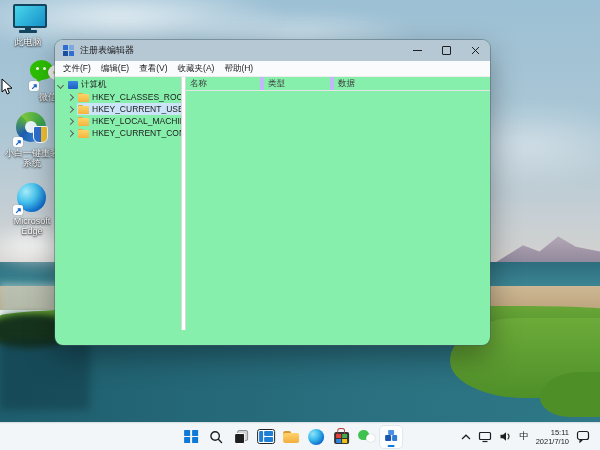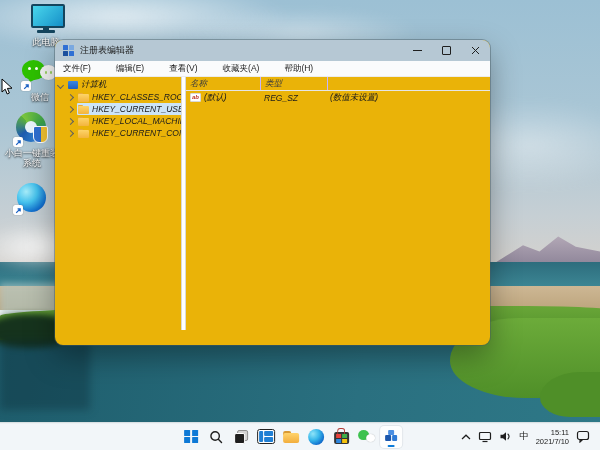--- a/index.html
+++ b/index.html
@@ -63,55 +63,55 @@
   .xbshield{position:absolute;left:19px;top:14px;width:13px;height:15px;border:1.5px solid #fff;
             border-radius:2px 2px 6px 6px;background:linear-gradient(90deg,#2f6fd0 50%,#f2c232 50%);}
   
   .edgeball{position:absolute;left:3px;top:1px;width:29px;height:29px;border-radius:50%;
             background:radial-gradient(circle at 32% 30%,#a7ecf9,#46c3ee 38%,#1272cf 72%,#1d3f9c 100%);}
 
   
   #cursor{left:1px;top:78px;}
 
   
-  #regwin{left:55px;top:40px;width:435px;height:305px;background:#eab308;border-radius:8px;overflow:hidden;
+  #regwin{left:55px;top:40px;width:435px;height:305px;background:#86efac;border-radius:8px;overflow:hidden;
           box-shadow:0 0 0 1px rgba(70,90,100,.45),0 12px 30px rgba(0,0,0,.35);
           font-size:8.5px;color:#1b1b1b;}
   .titlebar{display:flex;align-items:center;height:21px;background:#b6c8d4;padding-left:8px;}
   .wicon{display:grid;grid-template-columns:5px 5px;grid-template-rows:5px 5px;gap:1px;margin-right:6px;}
   .wicon i{background:#2f6fd4;border-radius:0.5px;}
   .wicon i:nth-child(2){background:#7aa8e0;} .wicon i:nth-child(3){background:#1b4f9e;}
   .title-text{font-size:9px;}
   .capbtns{margin-left:auto;display:flex;height:100%;}
   .capbtn{width:29px;height:100%;display:flex;align-items:center;justify-content:center;}
   .glyph-min{width:9px;height:1px;background:#1f1f1f;}
   .glyph-max{width:7px;height:7px;border:1px solid #1f1f1f;border-radius:1px;}
 
-  .menubar{display:flex;align-items:center;height:15px;background:#fafbfc;border-bottom:1px solid #ececec;padding-left:3px;gap:15px;}
+  .menubar{display:flex;align-items:center;height:15px;background:#fafbfc;border-bottom:1px solid #ececec;padding-left:3px;}
   .menuitem{padding:0 5px;}
   .addressbar{display:flex;align-items:center;height:15px;background:#fff;border-bottom:1px solid #dcdcdc;padding-left:6px;}
 
-  .panes{display:flex;height:253px;font-style:italic;}
+  .panes{display:flex;height:253px;}
   .tree{width:126px;padding-top:2px;overflow:hidden;}
   .trow{display:flex;align-items:center;height:12px;white-space:nowrap;}
   .trow .hl{display:flex;align-items:center;height:12px;padding:0 3px 0 1px;border-radius:1px;}
   .trow.selected .hl{background:#cce4f7;}
   .chev{width:4px;height:4px;border-right:1px solid #5f5f5f;border-bottom:1px solid #5f5f5f;margin:0 4px 0 3px;flex:none;}
   .chev.right{transform:rotate(-45deg);}
   .chev.down{transform:rotate(45deg);}
   .indent{margin-left:10px;}
   .ico-pc{width:10px;height:8px;background:linear-gradient(#3b87e0,#1d5fc0);border-radius:1px;margin-right:3px;flex:none;}
   .ico-folder{position:relative;width:11px;height:9px;margin-right:3px;flex:none;}
   .ico-folder::before{content:"";position:absolute;left:0;top:0;width:5px;height:3px;background:#e8a93c;border-radius:1px 1px 0 0;}
   .ico-folder::after{content:"";position:absolute;left:0;top:1.5px;width:11px;height:7.5px;
         background:linear-gradient(#fdd468,#f3b43d);border-radius:1px;}
   .splitter{width:3px;background:#fff;border-left:1px solid #d9d9d9;border-right:1px solid #d9d9d9;}
   .list{flex:1;display:flex;flex-direction:column;}
   .lheader{display:flex;height:13px;border-bottom:1px solid #e5e5e5;color:#3c3c3c;}
-  .lcol{display:flex;align-items:center;padding-left:4px;border-right:1px solid #c4b5fd;}
+  .lcol{display:flex;align-items:center;padding-left:4px;border-right:4px solid #c4b5fd;}
   .lcol.c1{width:70px;} .lcol.c2{width:62px;} .lcol.c3{flex:1;border-right:none;}
   .lrow{display:flex;height:13px;align-items:center;}
   .lcell{display:flex;align-items:center;padding-left:4px;}
   .lcell.c1{width:70px;} .lcell.c2{width:62px;} .lcell.c3{flex:1;}
   .ab-icon{font-size:6px;font-weight:bold;color:#c0392b;border:1px solid #d8d8d8;border-radius:1px;
            padding:0 1px;margin-right:3px;background:#fff;line-height:7px;}
 
   
   #taskbar{left:0;bottom:0;width:600px;height:27px;background:rgba(242,246,249,.97);
            border-top:1px solid rgba(0,0,0,.07);display:flex;align-items:center;}
@@ -164,30 +164,30 @@
   <div class="abs reeds"></div>
   <div class="abs mist"></div>
   <div class="abs grassband"></div>
   <div class="abs water"></div>
   <div class="abs treesleft"></div>
   <div class="abs waterdarkleft"></div>
   <div class="abs bankright"></div>
   <div class="abs bankright2"></div>
 </div>
 
-<div class="abs dicon" style="left:18px;top:3px;">
+<div class="abs dicon" style="left:0;top:3px;">
   <div class="art">
     <div class="pcscreen"></div>
     <div class="pcstand"></div>
     <div class="pcbase"></div>
   </div>
   <div class="dlabel">此电脑</div>
 </div>
 
-<div class="abs dicon" style="left:12px;top:58px;">
+<div class="abs dicon" style="left:20px;top:58px;">
   <div class="art">
     <div class="wxmain"></div>
     <div class="wxtail"></div>
     <div class="wxsub"></div>
     <div class="shortcut">
       <svg width="7" height="7" viewBox="0 0 7 7">
           <path d="M1.2 5.8 L5 2 M2.6 1.8 L5.2 1.8 L5.2 4.4" fill="none" stroke="#1b62c4" stroke-width="1.2"></path>
         </svg>
     </div>
   </div>
@@ -210,20 +210,21 @@
 
 <div class="abs dicon" style="left:4px;top:182px;">
   <div class="art">
     <div class="edgeball"></div>
     <div class="shortcut">
       <svg width="7" height="7" viewBox="0 0 7 7">
           <path d="M1.2 5.8 L5 2 M2.6 1.8 L5.2 1.8 L5.2 4.4" fill="none" stroke="#1b62c4" stroke-width="1.2"></path>
         </svg>
     </div>
   </div>
+  <div class="dlabel">Microsoft Edge</div>
 </div>
 
 <div id="cursor" class="abs">
   <svg width="13" height="18" viewBox="0 0 13 18">
     <path d="M1 1 L1 14 L4.2 11.2 L6.2 16 L8.4 15 L6.4 10.4 L11 10.2 Z" fill="#fff" stroke="#000" stroke-width="1"></path>
   </svg>
 </div>
 
 <div id="regwin" class="abs">
 
@@ -297,32 +298,21 @@
           </span>
       </div>
     </div>
 
     <div class="splitter"></div>
 
     <div class="list">
       <div class="lheader">
         <div class="lcol c1">名称</div>
         <div class="lcol c2">类型</div>
-      </div>
-      <div class="lrow">
-        <div class="lcell c1">
-          <span class="ab-icon">ab</span>
-          <span>(默认)</span>
-        </div>
-        <div class="lcell c2">
-            <span>REG_SZ</span>
-          </div>
-        <div class="lcell c3">
-            <span>(数值未设置)</span>
-          </div>
+        <div class="lcol c3">数据</div>
       </div>
     </div>
   </div>
 </div>
 
 <div id="taskbar" class="abs">
   <div class="tb-center">
     <div class="tb-slot">
       <div class="win-grid">
           <i></i>

